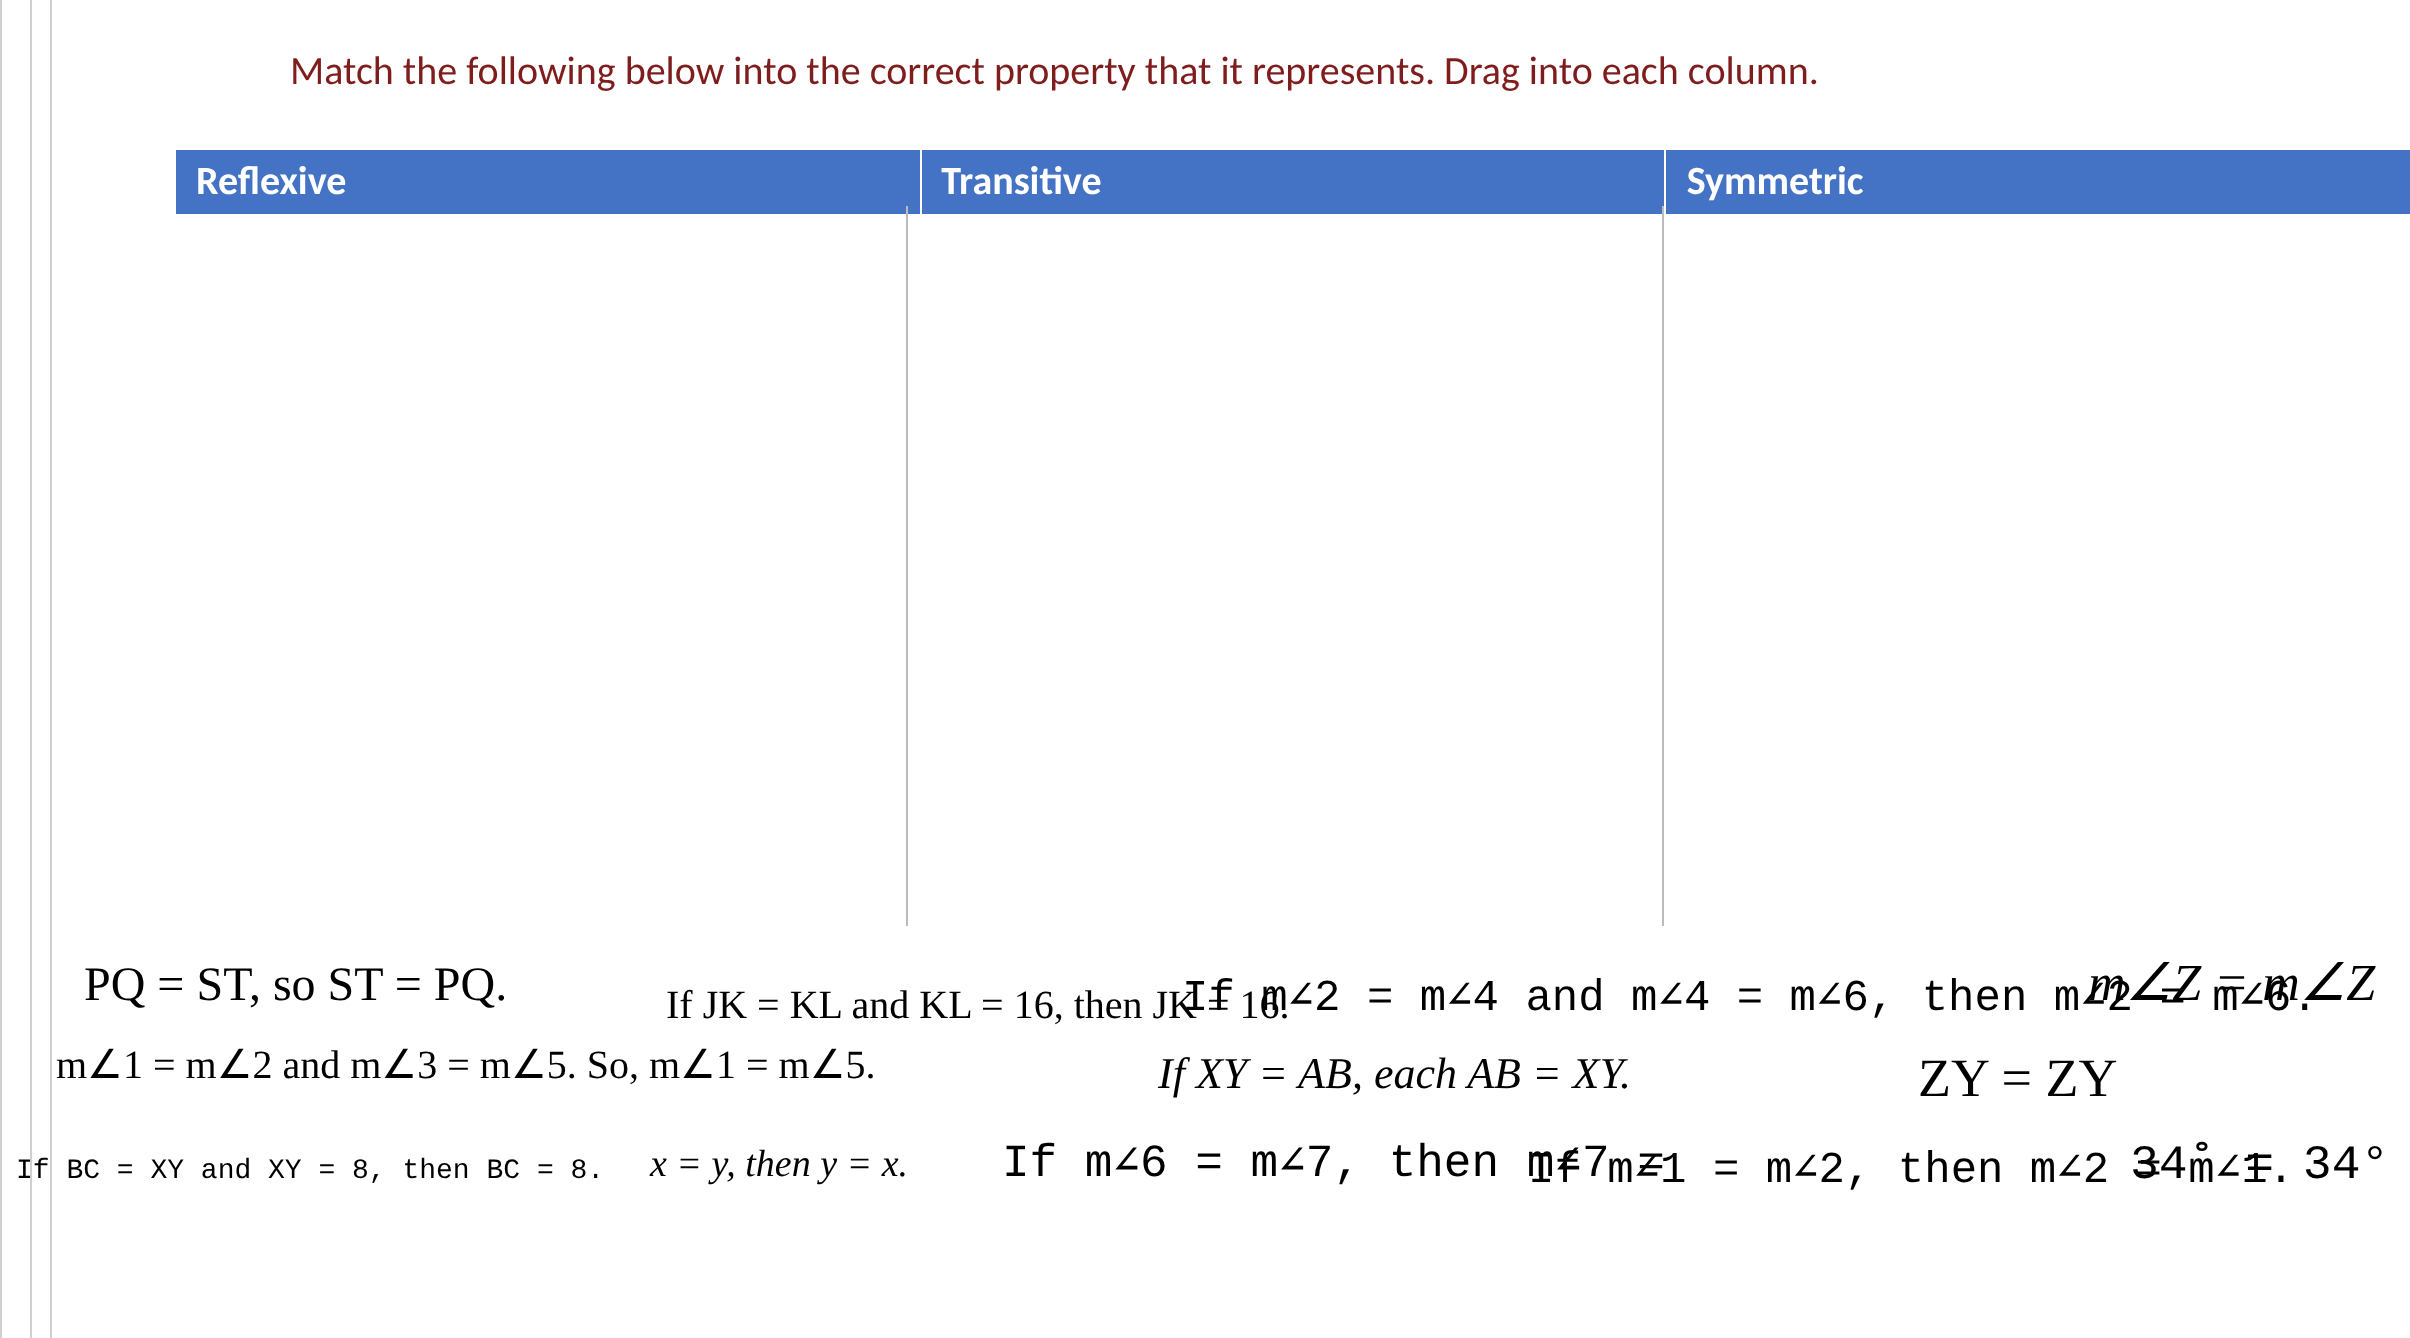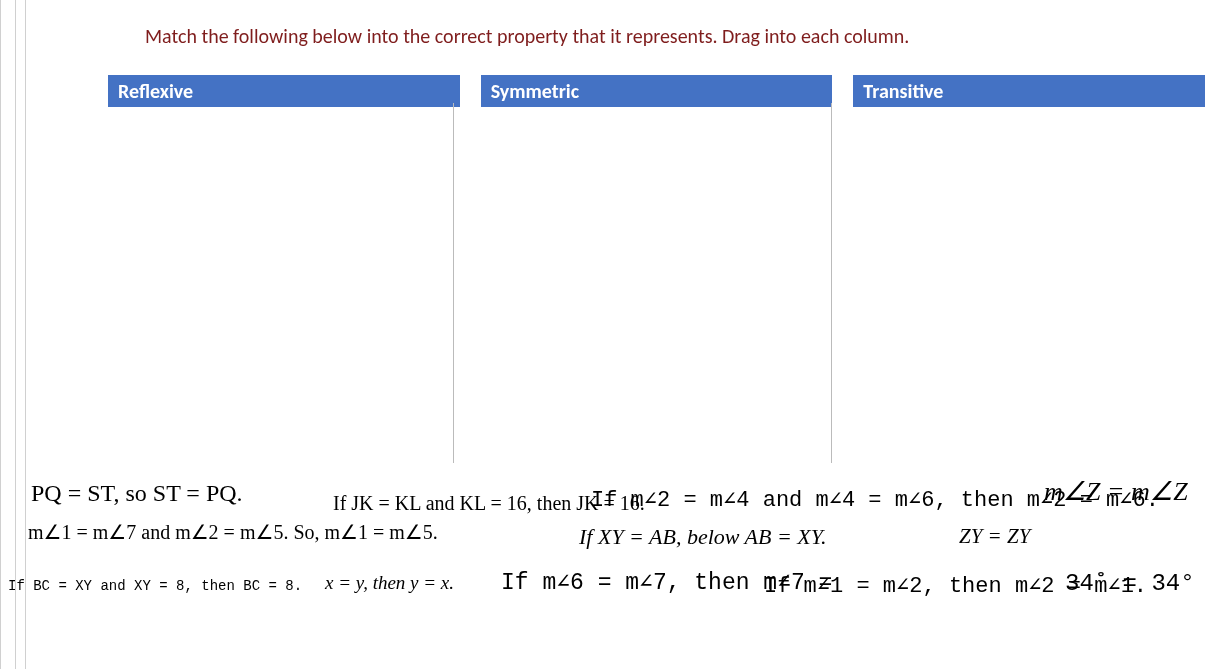--- a/index.html
+++ b/index.html
@@ -34,21 +34,20 @@
       display: flex;
     }
     .th {
       flex: 1 1 0;
       background: #4472c4;
       color: #fff;
       font-weight: 700;
       font-size: 20px;
       padding: 4px 10px;
       border-right: 1px solid #fff;
-      margin-left: 20px;
     }
     .th:last-child { border-right: 0; }
     .col-sep {
       position: absolute;
       top: 103px;
       width: 1px;
       background: #bbb;
       height: 360px;
     }
     .items {
@@ -70,46 +69,46 @@
 </head>
 <body>
 
 <div class="vline" style="left:14px;"></div>
 <div class="vline" style="left:24px;"></div>
 
 <div class="instruction">Match the following below into the correct property that it represents. Drag into each column.</div>
 
 <div class="table-head">
   <div class="th">Reflexive</div>
+  <div class="th">Transitive</div>
   <div class="th">Symmetric</div>
-  <div class="th">Transitive</div>
 </div>
 
 <div class="col-sep" style="left:452px;"></div>
 <div class="col-sep" style="left:830px;"></div>
 
 <div class="items">
 
-  <div class="item" style="left:30px; top:8px; font-size:24px;">PQ = ST, so ST = PQ.</div>
+  <div class="item" style="left:41px; top:8px; font-size:24px;">PQ = ST, so ST = PQ.</div>
 
-  <div class="item" style="left:27px; top:48px; font-size:20px;">m∠1 = m∠7 and m∠2 = m∠5. So, m∠1 = m∠5.</div>
+  <div class="item" style="left:27px; top:48px; font-size:20px;">m∠1 = m∠2 and m∠3 = m∠5. So, m∠1 = m∠5.</div>
 
   <div class="item" style="left:7px; top:106px; font-size:14px;font-family:Liberation Mono, monospace;">If BC = XY and XY = 8, then BC = 8.</div>
 
   <div class="item" style="left:320px; top:20px; font-size:20px;margin-left:12px;">If JK = KL and KL = 16, then JK = 16.</div>
 
   <div class="item" style="left:324px; top:100px; font-size:19px; font-style:italic;">x = y, then y = x.</div>
 
   <div class="item cal" style="left:590px; top:14px; font-size:22px;">If m∠2 = m∠4 and m∠4 = m∠6, then m∠2 = m∠6.</div>
 
-  <div class="item cmu" style="left:578px; top:52px; font-size:22px; font-style:italic;">If XY = AB, below AB = XY.</div>
+  <div class="item cmu" style="left:578px; top:52px; font-size:22px; font-style:italic;">If XY = AB, each AB = XY.</div>
 
   <div class="item cal" style="left:500px; top:96px; font-size:23px;">If m∠6 = m∠7, then m∠7 =</div>
 
   <div class="item cal" style="left:763px; top:100px; font-size:22px;">If m∠1 = m∠2, then m∠2 = m∠1.</div>
 
   <div class="item cmu" style="left:1043px; top:4px; font-size:26px; font-style:italic;">m∠Z = m∠Z</div>
 
-  <div class="item cmu" style="left:958px; top:52px; font-size:21px; font-style:italic;">ZY = ZY</div>
+  <div class="item cmu" style="left:958px; top:52px; font-size:27px; ">ZY = ZY</div>
 
   <div class="item cal" style="left:1064px; top:98px; font-size:24px;">34˚ = 34°</div>
 
 </div>
 
 </body></html>

